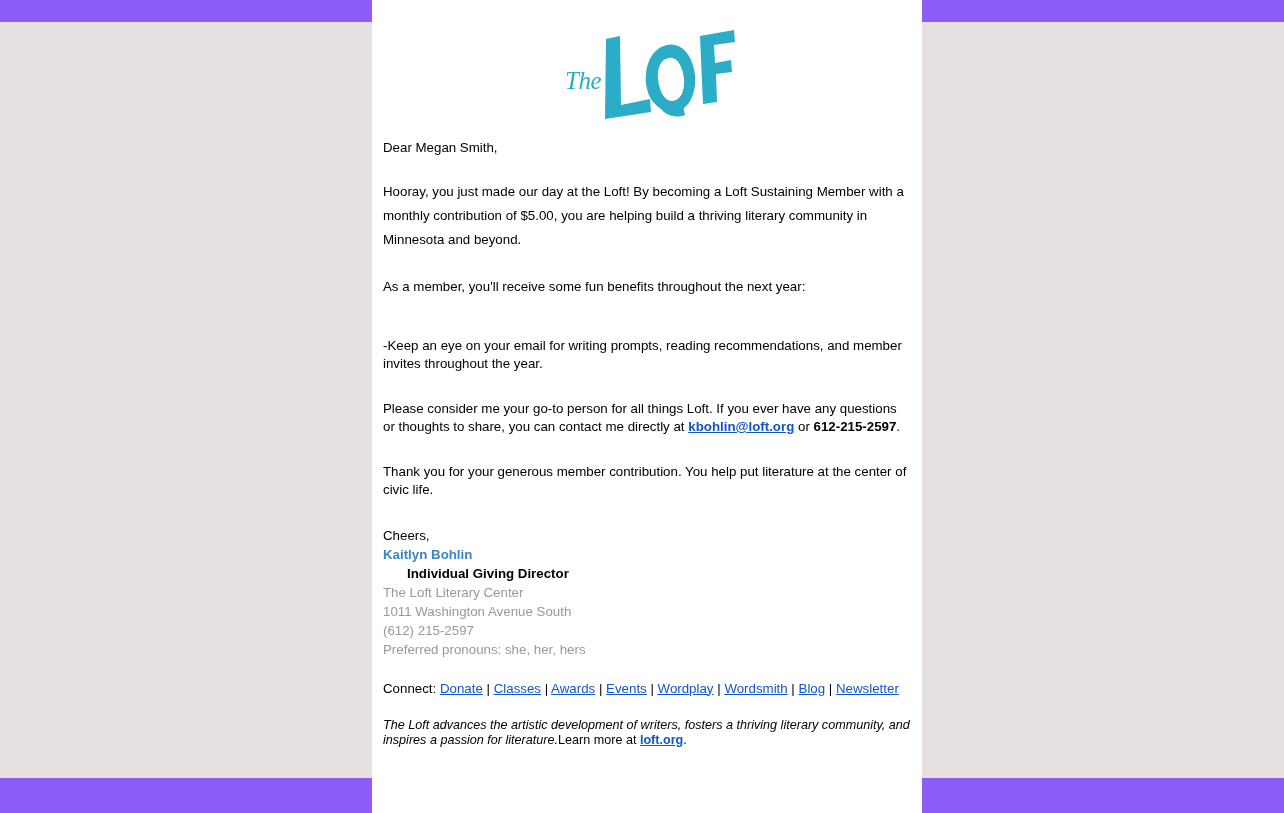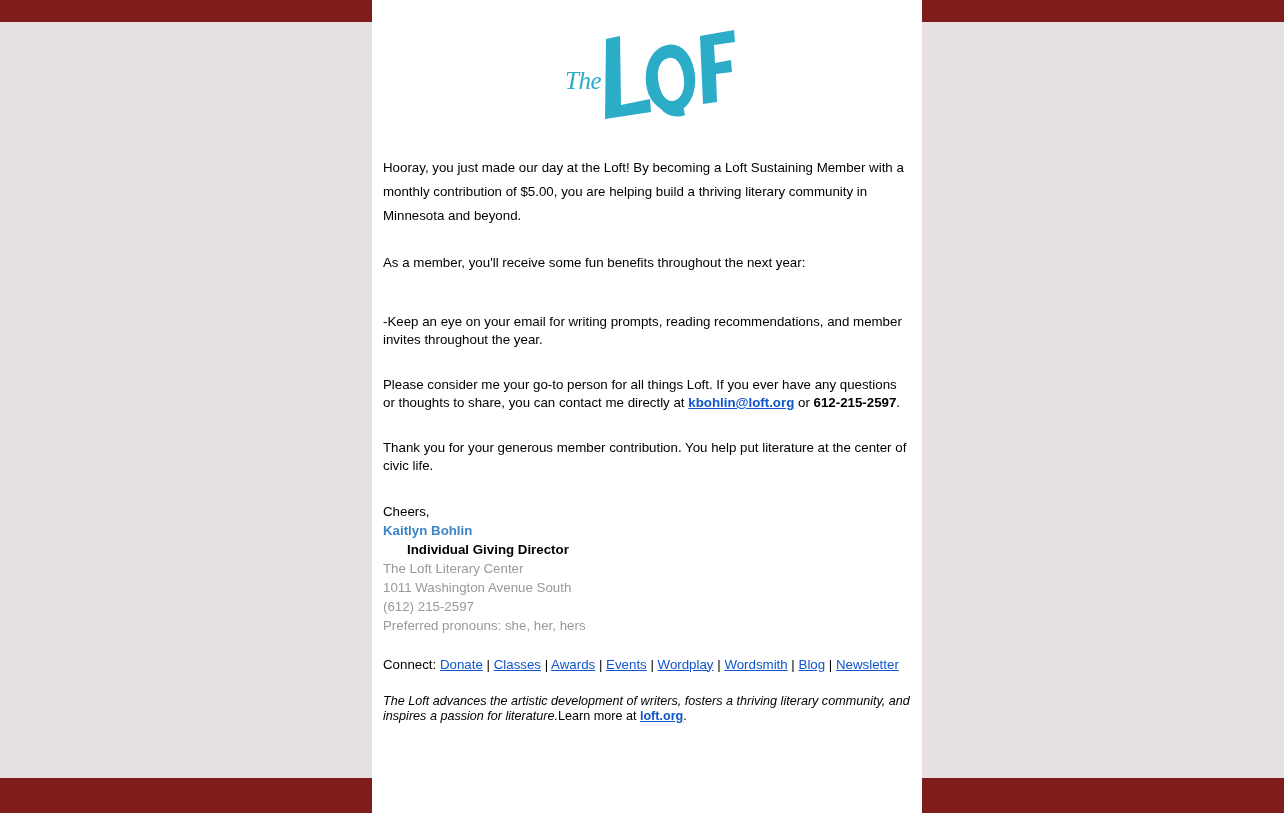--- a/index.html
+++ b/index.html
@@ -12,21 +12,21 @@
     background: #ffffff;
     font-family: "Liberation Sans", sans-serif;
     overflow: hidden;
   }
 
   
   .viewport {
     position: relative;
     width: 1284px;
     height: 813px;
-    background: #7f1d1d;
+    background: #8b5cf6;
   }
 
   
   .page-band {
     position: absolute;
     left: 0;
     top: 22px;
     width: 1284px;
     height: 756px;
     background: #e6e0e3;
@@ -151,20 +151,21 @@
         </g>
 
         <g fill="#2badc7" transform="translate(0,0)">
           <path d="M150 4 L150 4 Z"></path>
         </g>
       </svg>
     </div>
 
     <div class="body-wrap">
 
+      <p class="p-loose">Dear Megan Smith,</p>
 
       <div class="gap-md"></div>
 
       <p class="p-loose">Hooray, you just made our day at the Loft! By becoming a Loft Sustaining Member with a monthly contribution of $5.00, you are helping build a thriving literary community in Minnesota and beyond.</p>
 
       <div class="gap-lg"></div>
 
       <p class="p-tight">As a member, you'll receive some fun benefits throughout the next year:</p>
 
       <div class="gap-md"></div>

